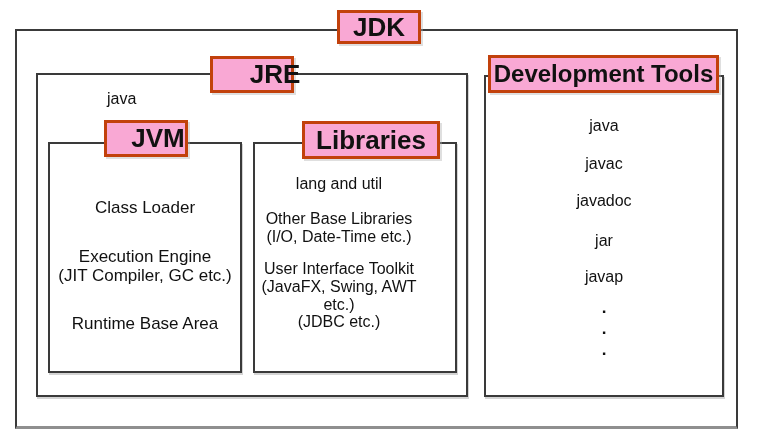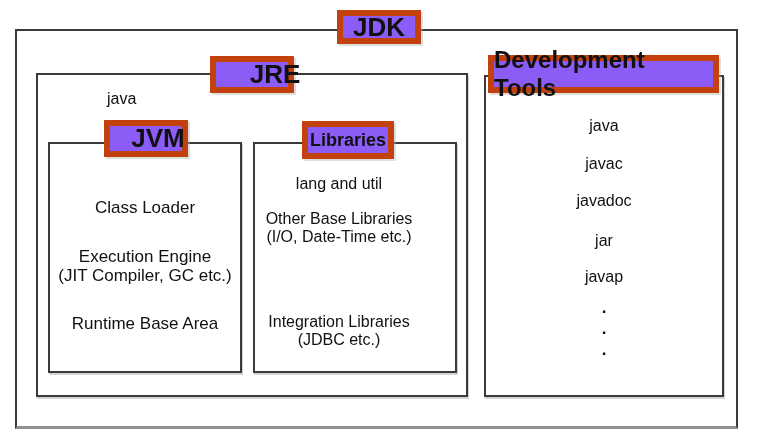--- a/index.html
+++ b/index.html
@@ -19,30 +19,30 @@
     left:15px; top:29px; width:723px; height:400px;
     border-bottom:3px solid #8f8f8f;
     box-shadow:none; z-index:0;
   }
   .jre { left:36px;  top:73px;  width:432px; height:324px; }
   .jvm { left:48px;  top:142px; width:194px; height:231px; }
   .lib { left:253px; top:142px; width:204px; height:231px; }
   .dev { left:484px; top:75px;  width:240px; height:322px; }
 
   .hdr {
-    position:absolute; background:#8b5cf6;
-    border:6px solid #c2410c; box-sizing:border-box;
+    position:absolute; background:#f9a8d4;
+    border:3px solid #c2410c; box-sizing:border-box;
     display:flex; align-items:center; justify-content:center;
     font-weight:bold; z-index:2; letter-spacing:0px;
     box-shadow:2px 2px 0 rgba(175,175,175,0.4);
   }
   .jdk-l { left:337px; top:10px;  width:84px;  height:34px; font-size:26px; }
   .jre-l { left:210px; top:56px;  width:84px;  height:37px; font-size:26px;padding-left:46px; }
   .jvm-l { left:104px; top:120px; width:84px;  height:37px; font-size:26px;padding-left:24px; }
-  .lib-l { left:302px; top:121px; width:92px; height:38px; font-size:18px; }
+  .lib-l { left:302px; top:121px; width:138px; height:38px; font-size:26px; }
   .dev-l { left:488px; top:55px;  width:231px; height:38px; font-size:24px; }
 
   .t {
     position:absolute; text-align:center; z-index:3;
     font-size:17px; line-height:19px; color:#111111;
   }
   .jvm-w { left:48px;  width:194px; }
   .lib-w { left:253px; width:172px; font-size:16px; line-height:18px; }
   .dev-w { left:484px; width:240px; font-size:16px; line-height:18px; }
   .java-note {
@@ -75,22 +75,25 @@
     <div>Execution Engine</div>
     <div>(JIT Compiler, GC etc.)</div>
   </div>
   <div class="t jvm-w" style="top:314px">Runtime Base Area</div>
 
   <div class="t lib-w" style="top:175px">lang and util</div>
   <div class="t lib-w" style="top:210px">
     <div>Other Base Libraries</div>
     <div>(I/O, Date-Time etc.)</div>
   </div>
+  <div class="t lib-w" style="top:260px">
+    <div>User Interface Toolkit</div>
+    <div>(JavaFX, Swing, AWT etc.)</div>
+  </div>
   <div class="t lib-w" style="top:313px">
-    <div>Integration Libraries</div>
     <div>(JDBC etc.)</div>
   </div>
 
   <div class="t dev-w" style="top:117px">java</div>
   <div class="t dev-w" style="top:155px">javac</div>
   <div class="t dev-w" style="top:232px">jar</div>
   <div class="t dev-w" style="top:192px">javadoc</div>
   <div class="t dev-w" style="top:268px">javap</div>
   <div class="t dev-w dotcol" style="top:297px">
     <div>.</div>

